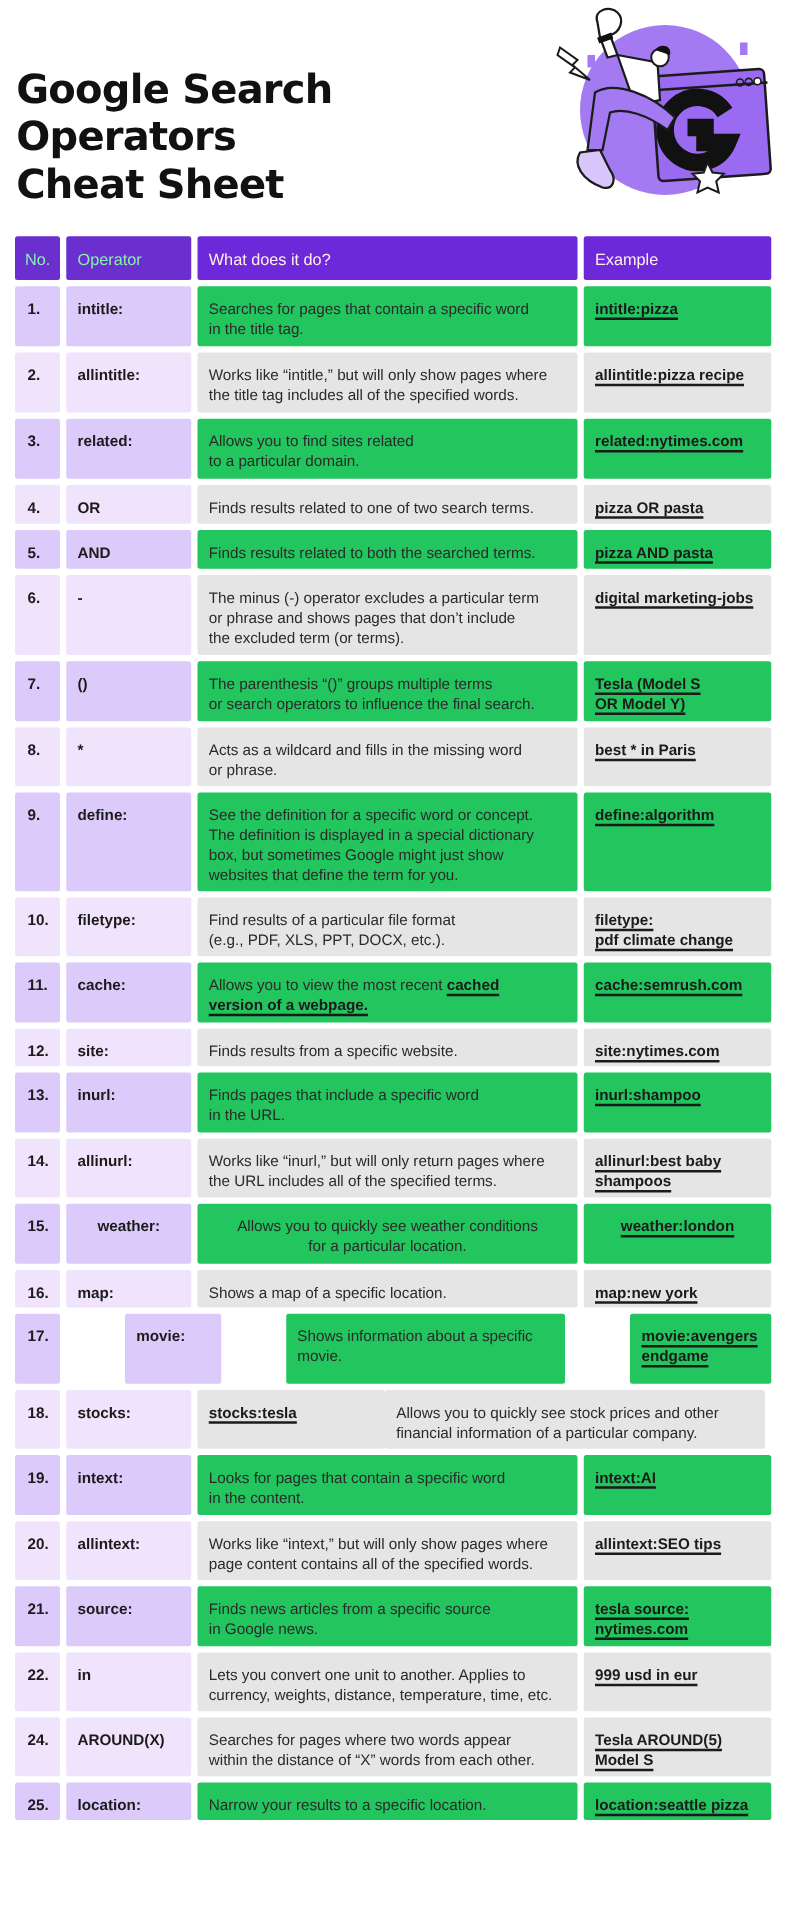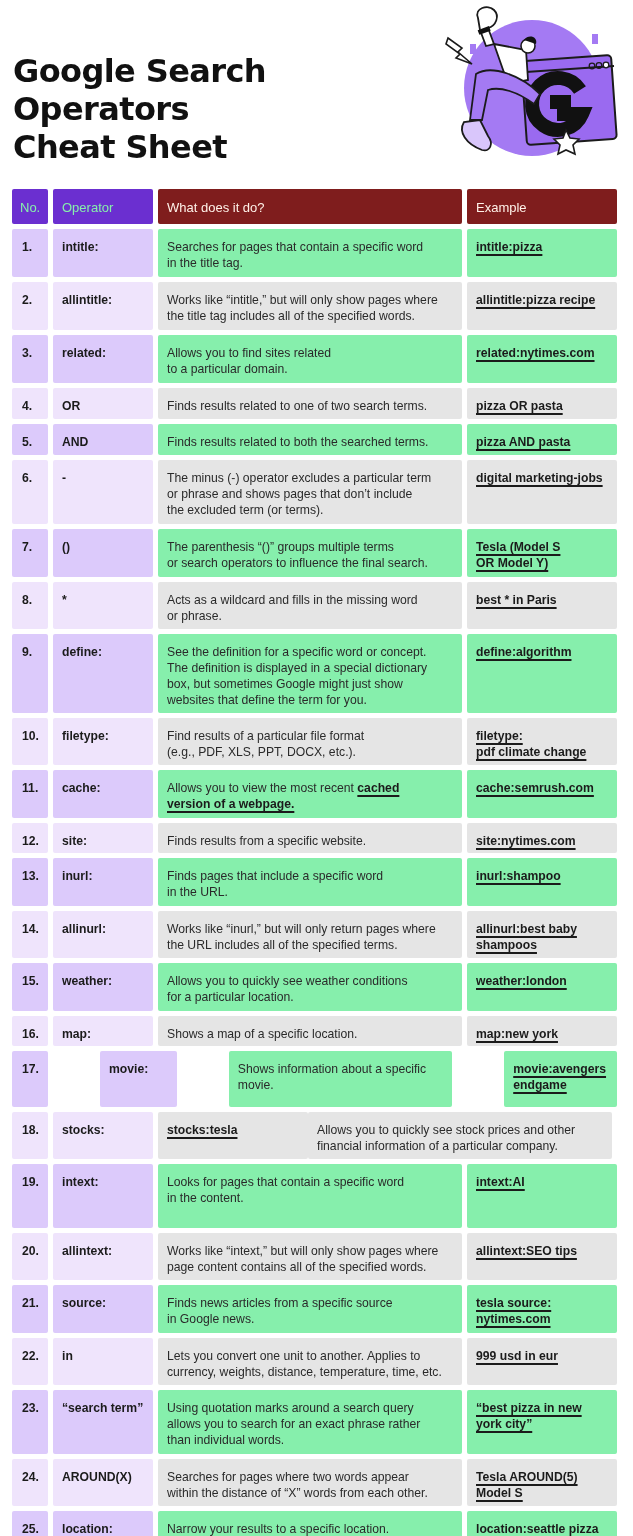--- a/index.html
+++ b/index.html
@@ -14,25 +14,25 @@
   .table { position: absolute; left: 12px; top: 189px; width: 605px; }
   .row { display: flex; margin-bottom: 5px; }
   .cell { border-radius: 2px; font-size: 12.2px; line-height: 16px; padding: 10px 9px; }
   .c-no { width: 36px; margin-right: 5px; padding-left: 10px; font-weight: bold; }
   .c-op { width: 100px; margin-right: 5px; font-weight: bold; }
   .c-desc { width: 304px; margin-right: 5px; color: #2a2a2a; }
   .c-ex { width: 150px; font-weight: bold; }
 
   .head .cell { height: 35px; padding-top: 11px; font-size: 13px; font-weight: normal; color: #86efac; }
   .head .c-no, .head .c-op { background: #6b2fd0; }
-  .head .c-desc, .head .c-ex { background: #7f1d1d; color: #fff1e8; }
+  .head .c-desc, .head .c-ex { background: #6d28d9; color: #fff1e8; }
   .head .c-no { padding-left: 8px; }
 
   .row.odd .c-no, .row.odd .c-op { background: #dccafb; }
-  .row.odd .c-desc, .row.odd .c-ex { background: #86efac; }
+  .row.odd .c-desc, .row.odd .c-ex { background: #22c55e; }
   .row.even .c-no, .row.even .c-op { background: #efe4fc; }
   .row.even .c-desc, .row.even .c-ex { background: #e5e5e5; }
 
   .ex-text { text-decoration: underline; text-decoration-thickness: 1.5px; text-underline-offset: 3px; white-space: pre-line; color: #1b1b1b; cursor: pointer; }
   .desc-text { white-space: pre-line; }
   .desc-link { font-weight: bold; text-decoration: underline; text-underline-offset: 3px; text-decoration-thickness: 1.5px; color: #1b1b1b; cursor: pointer; }
 </style>
 </head>
 <body>
 
@@ -178,21 +178,21 @@
         <div class="cell c-ex"><span class="ex-text">inurl:shampoo</span></div>
       </div>
       <div class="row even" style="height: 47px; border-radius: 22px;">
         <div class="cell c-no">14.</div>
         <div class="cell c-op">allinurl:</div>
         <div class="cell c-desc"><span class="desc-text">Works like “inurl,” but will only return pages where
 the URL includes all of the specified terms.</span></div>
         <div class="cell c-ex"><span class="ex-text">allinurl:best baby
 shampoos</span></div>
       </div>
-      <div class="row odd" style="height: 48px;">
+      <div class="row odd" style="height: 48px; text-align: center;">
         <div class="cell c-no">15.</div>
         <div class="cell c-op">weather:</div>
         <div class="cell c-desc"><span class="desc-text">Allows you to quickly see weather conditions
 for a particular location.</span></div>
         <div class="cell c-ex"><span class="ex-text">weather:london</span></div>
       </div>
       <div class="row even" style="height: 30px;">
         <div class="cell c-no">16.</div>
         <div class="cell c-op">map:</div>
         <div class="cell c-desc"><span class="desc-text">Shows a map of a specific location.</span></div>
@@ -205,21 +205,21 @@
         <div class="cell c-ex"><span class="ex-text">movie:avengers
 endgame</span></div>
       </div>
       <div class="row even" style="height: 47px;">
         <div class="cell c-no">18.</div>
         <div class="cell c-op">stocks:</div>
         <div class="cell c-ex"><span class="ex-text">stocks:tesla</span></div>
         <div class="cell c-desc"><span class="desc-text">Allows you to quickly see stock prices and other
 financial information of a particular company.</span></div>
       </div>
-      <div class="row odd" style="height: 64px;">
+      <div class="row odd" style="height: 48px;">
         <div class="cell c-no">19.</div>
         <div class="cell c-op">intext:</div>
         <div class="cell c-desc"><span class="desc-text">Looks for pages that contain a specific word
 in the content.</span></div>
         <div class="cell c-ex"><span class="ex-text">intext:AI</span></div>
       </div>
       <div class="row even" style="height: 47px;">
         <div class="cell c-no">20.</div>
         <div class="cell c-op">allintext:</div>
         <div class="cell c-desc"><span class="desc-text">Works like “intext,” but will only show pages where
@@ -234,29 +234,20 @@
         <div class="cell c-ex"><span class="ex-text">tesla source:
 nytimes.com</span></div>
       </div>
       <div class="row even" style="height: 47px;">
         <div class="cell c-no">22.</div>
         <div class="cell c-op">in</div>
         <div class="cell c-desc"><span class="desc-text">Lets you convert one unit to another. Applies to
 currency, weights, distance, temperature, time, etc.</span></div>
         <div class="cell c-ex"><span class="ex-text">999 usd in eur</span></div>
       </div>
-      <div class="row odd" style="height: 64px;">
-        <div class="cell c-no">23.</div>
-        <div class="cell c-op">“search term”</div>
-        <div class="cell c-desc"><span class="desc-text">Using quotation marks around a search query
-allows you to search for an exact phrase rather
-than individual words.</span></div>
-        <div class="cell c-ex"><span class="ex-text">“best pizza in new
-york city”</span></div>
-      </div>
       <div class="row even" style="height: 47px;">
         <div class="cell c-no">24.</div>
         <div class="cell c-op">AROUND(X)</div>
         <div class="cell c-desc"><span class="desc-text">Searches for pages where two words appear
 within the distance of “X” words from each other.</span></div>
         <div class="cell c-ex"><span class="ex-text">Tesla AROUND(5)
 Model S</span></div>
       </div>
       <div class="row odd" style="height: 30px;">
         <div class="cell c-no">25.</div>

